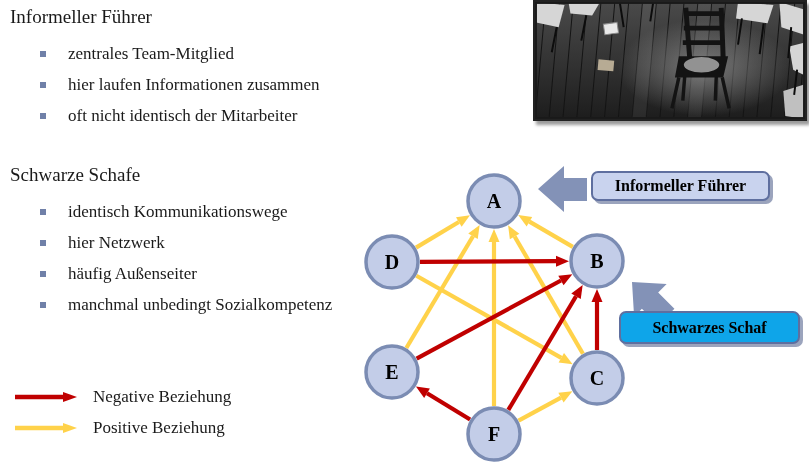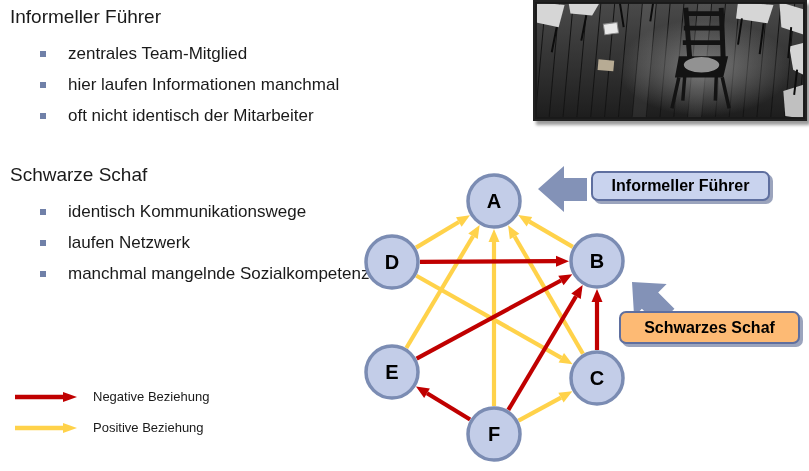--- a/index.html
+++ b/index.html
@@ -1,30 +1,30 @@
 <!DOCTYPE html>
 <html><head>
 <meta charset="utf-8">
 <style>
   html,body { margin:0; padding:0; background:#fff; }
   .slide {
     position:relative; width:809px; height:471px; background:#fff; overflow:hidden;
-    font-family:Liberation Sans, sans-serif; color:#1a1a1a;
+    font-family:Liberation Serif, serif; color:#1a1a1a;
   }
   .text-block { position:absolute; }
   .sec1 { left:10px; top:5px; width:520px; }
   .sec2 { left:10px; top:163px; width:430px; }
   .heading { font-size:19px; line-height:24px; }
   ul.bullets { list-style:none; margin:9px 0 0 0; padding:0; }
   ul.bullets li { display:flex; align-items:center; height:31px; font-size:17px; }
   .sq { width:6px; height:6px; flex:none; margin-left:30px; margin-right:22px; }
   .legend { position:absolute; left:14px; top:381px; }
   .legend-row { display:flex; align-items:center; height:31px; }
   .legend-row svg { width:66px; height:14px; flex:none; }
-  .legend-row span { margin-left:13px; font-size:13px; }
+  .legend-row span { margin-left:13px; font-size:17px; }
   .photo {
     position:absolute; left:533px; top:0; width:274px; height:121px;
     box-sizing:border-box; border:2px solid #222; background:#2b2b2b;
     box-shadow:3px 4px 3px #9c9c9c;
   }
   .photo svg { display:block; width:100%; height:100%; }
   #network { position:absolute; left:0; top:0; width:809px; height:471px; }
   .callout {
     position:absolute; display:flex; align-items:center; justify-content:center;
     border:2px solid; border-radius:7px; box-shadow:3px 3px 0 #9ba4bd;
@@ -40,43 +40,47 @@
 
   <section class="text-block sec1">
     <div class="heading">Informeller Führer</div>
     <ul class="bullets">
       <li>
         <span class="sq" style="background: rgb(112, 128, 168);"></span>
         <span>zentrales Team-Mitglied</span>
       </li>
       <li>
         <span class="sq" style="background: rgb(112, 128, 168);"></span>
-        <span>hier laufen Informationen manchmal</span>
+        <span>hier laufen Informationen zusammen</span>
       </li>
       <li>
         <span class="sq" style="background: rgb(112, 128, 168);"></span>
         <span>oft nicht identisch der Mitarbeiter</span>
       </li>
     </ul>
   </section>
 
   <section class="text-block sec2">
-    <div class="heading">Schwarze Schaf</div>
+    <div class="heading">Schwarze Schafe</div>
     <ul class="bullets">
       <li>
         <span class="sq" style="background: rgb(112, 128, 168);"></span>
         <span>identisch Kommunikationswege</span>
       </li>
       <li>
         <span class="sq" style="background: rgb(112, 128, 168);"></span>
-        <span>laufen Netzwerk</span>
-      </li>
-      <li>
-        <span class="sq" style="background: rgb(112, 128, 168);"></span>
-        <span>manchmal mangelnde Sozialkompetenz</span>
+        <span>hier Netzwerk</span>
+      </li>
+      <li>
+        <span class="sq" style="background: rgb(112, 128, 168);"></span>
+        <span>häufig Außenseiter</span>
+      </li>
+      <li>
+        <span class="sq" style="background: rgb(112, 128, 168);"></span>
+        <span>manchmal unbedingt Sozialkompetenz</span>
       </li>
     </ul>
   </section>
 
   <div class="legend">
     <div class="legend-row">
       <svg viewBox="0 0 66 14">
           <line x1="1" y1="7" x2="49" y2="7" stroke="#C00000" stroke-width="4.5"></line>
           <polygon points="63,7 49,2 49,12" fill="#C00000"></polygon>
         </svg>
@@ -205,15 +209,15 @@
         <circle cx="392" cy="372" r="26" fill="#C3CDE8" stroke="#7B8CB3" stroke-width="3.5"></circle>
         <text x="392" y="372" dy="0.36em" text-anchor="middle" font-size="20" font-weight="bold" fill="#000">E</text>
       </g>
       <g>
         <circle cx="494" cy="434" r="26" fill="#C3CDE8" stroke="#7B8CB3" stroke-width="3.5"></circle>
         <text x="494" y="434" dy="0.36em" text-anchor="middle" font-size="20" font-weight="bold" fill="#000">F</text>
       </g>
     </svg>
 
   <div class="callout callout-leader" style="background: rgb(201, 211, 238); border-color: rgb(95, 111, 159);">Informeller Führer</div>
-  <div class="callout callout-sheep" style="background: #fdba74; border-color: rgb(95, 111, 159);">Schwarzes Schaf</div>
+  <div class="callout callout-sheep" style="background: #0ea5e9; border-color: rgb(95, 111, 159);">Schwarzes Schaf</div>
 
 </div>
 
 </body></html>

